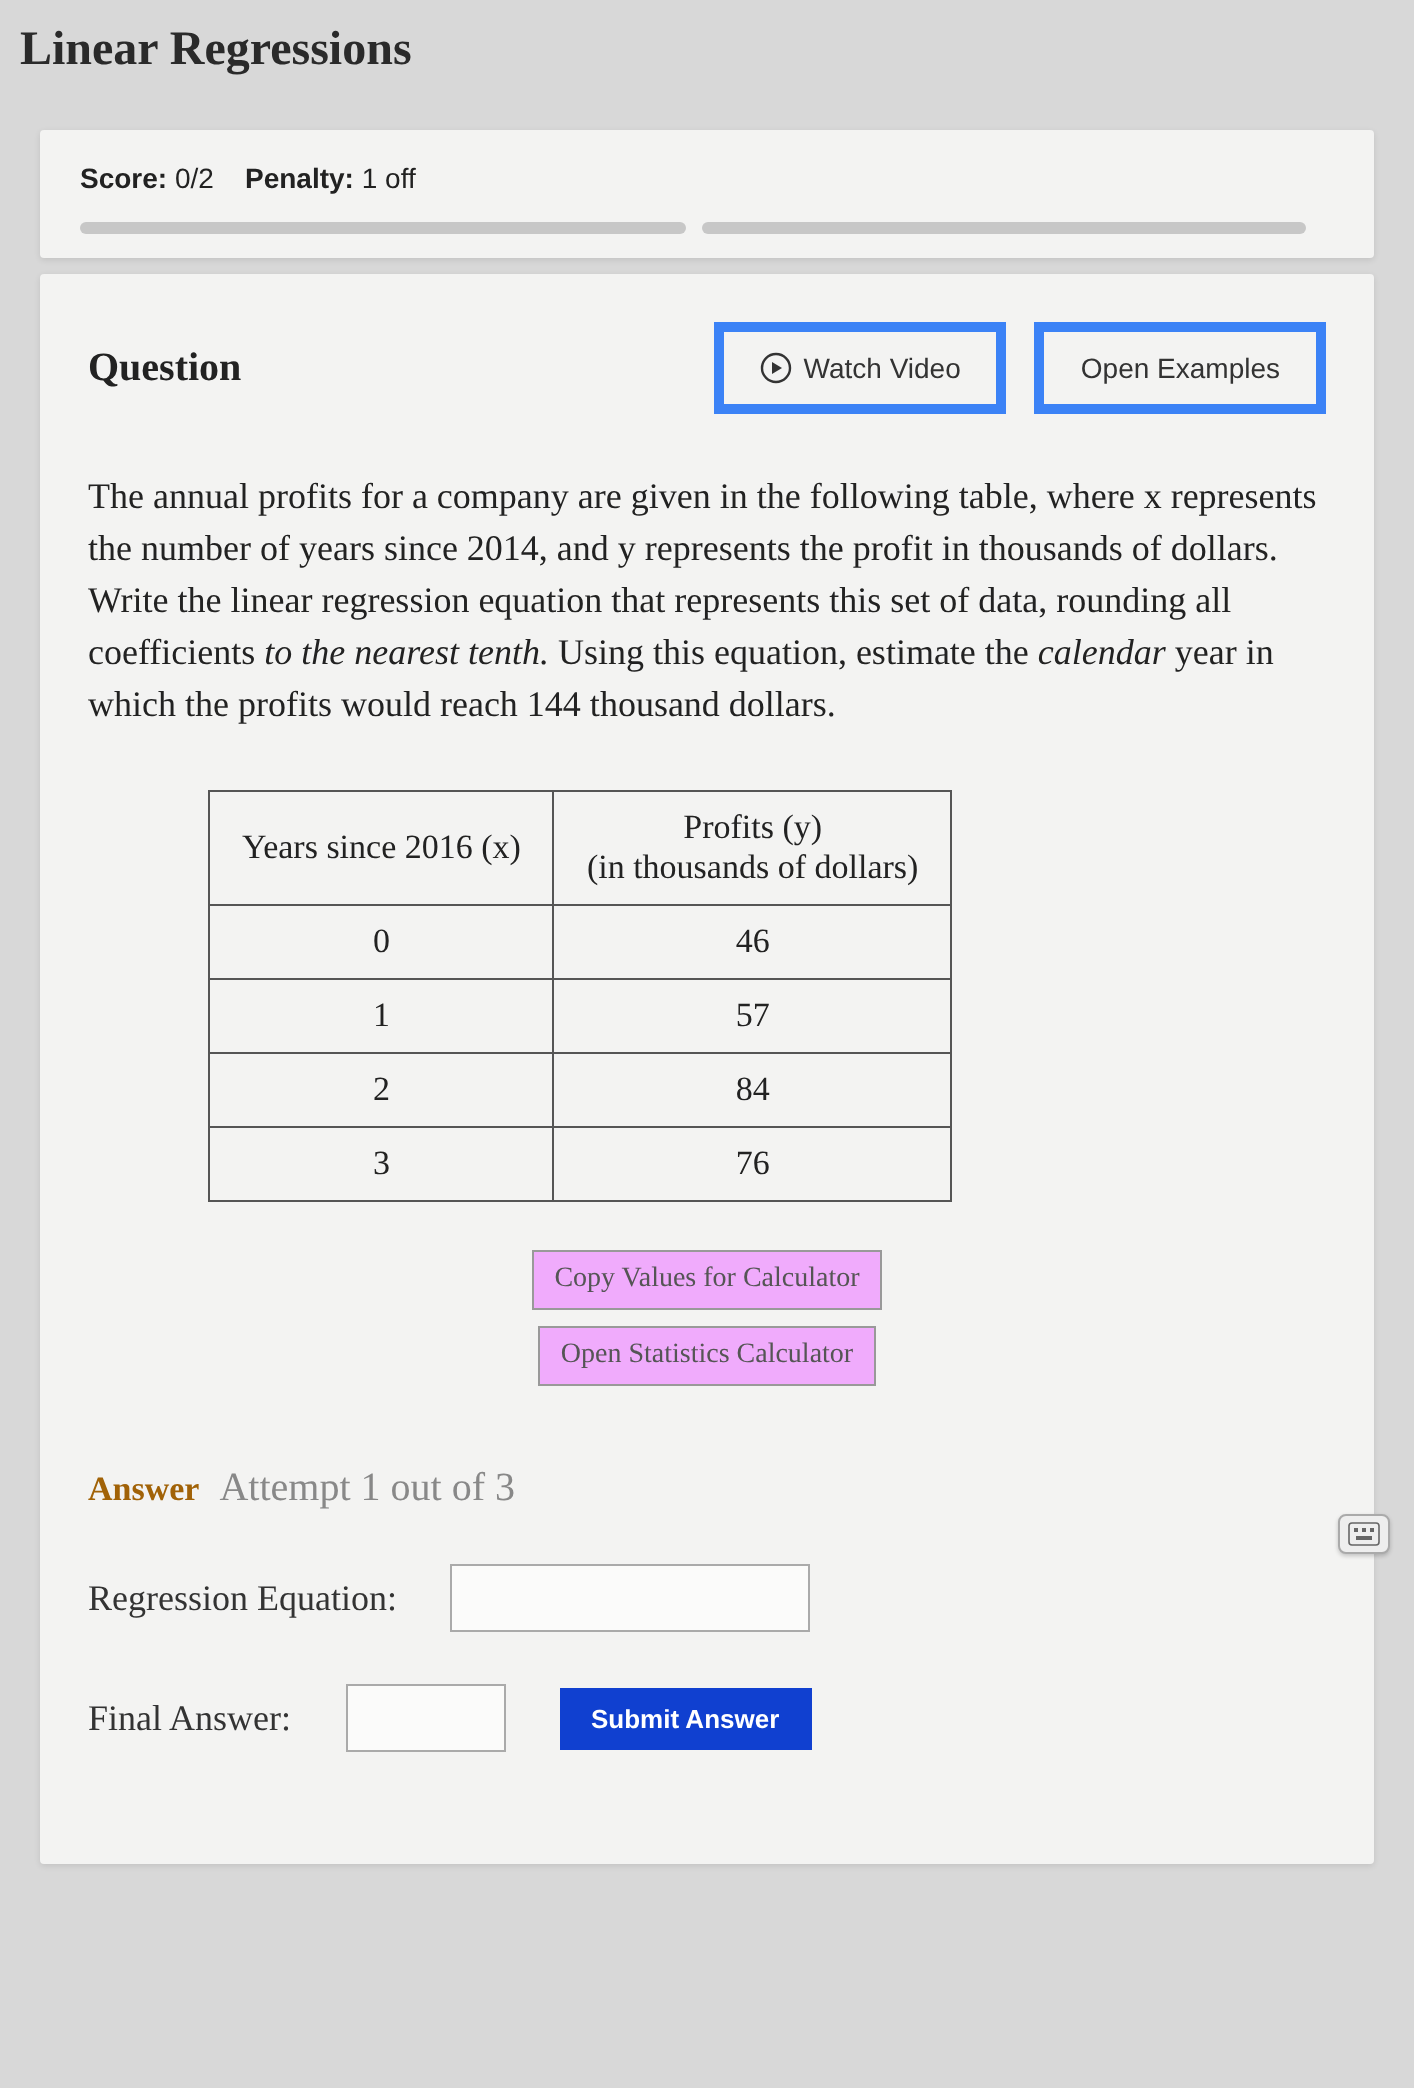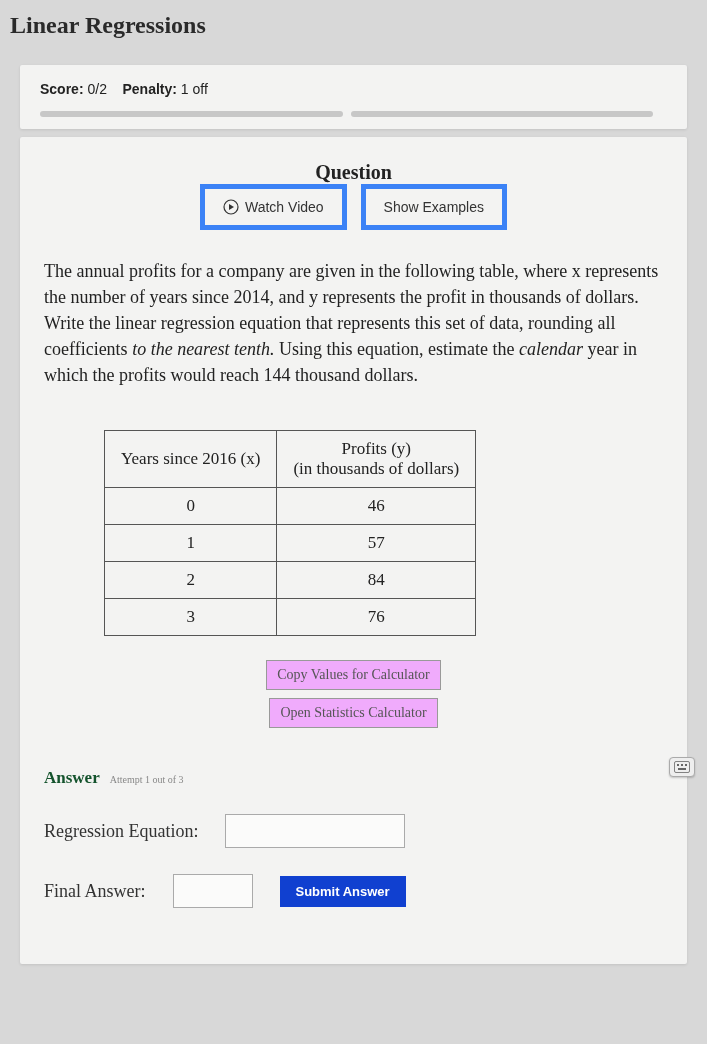--- a/index.html
+++ b/index.html
@@ -44,21 +44,20 @@
   }
   .question-card {
     padding: 24px 24px 30px 24px;
     position: relative;
   }
   .question-header {
     display: flex;
     justify-content: space-between;
     align-items: center;
     margin-bottom: 28px;
-    flex-direction: column;
   }
   .question-header h2 {
     font-size: 20px;
     font-weight: bold;
   }
   .header-buttons {
     display: flex;
     gap: 14px;
   }
   .btn-outline {
@@ -70,21 +69,21 @@
     color: #333;
     cursor: pointer;
     display: inline-flex;
     align-items: center;
     gap: 6px;
   }
   .prompt-text {
     font-size: 18px;
     line-height: 1.45;
     color: #222;
-    margin-bottom: 42px;
+    margin-bottom: 30px;
   }
   .prompt-text .italic { font-style: italic; }
   .data-table {
     border-collapse: collapse;
     margin: 0 0 24px 60px;
   }
   .data-table th, .data-table td {
     border: 1px solid #555;
     padding: 8px 16px;
     text-align: center;
@@ -111,22 +110,22 @@
     cursor: pointer;
   }
   .answer-section {
     font-family: Georgia, serif;
   }
   .answer-header {
     font-size: 16px;
     color: #444;
     margin-bottom: 26px;
   }
-  .answer-header b { font-weight: bold; color: #14532d; font-size: 17px; }
-  .answer-header .attempt { color: #888; font-size: 10px; margin-left: 6px; }
+  .answer-header b { font-weight: bold; color: #a16207; font-size: 17px; }
+  .answer-header .attempt { color: #888; font-size: 20px; margin-left: 6px; }
   .input-row {
     display: flex;
     align-items: center;
     gap: 27px;
     margin-bottom: 26px;
   }
   .input-label {
     font-size: 18px;
     color: #333;
   }
@@ -191,21 +190,21 @@
     <h2>Question</h2>
     <div class="header-buttons">
       <button class="btn-outline">
         <svg class="play-icon-svg" width="16" height="16" viewBox="0 0 16 16">
           <circle cx="8" cy="8" r="7" fill="none" stroke="#333" stroke-width="1.2"></circle>
           <polygon points="6,5 6,11 11,8" fill="#333"></polygon>
         </svg>
         <span>Watch Video</span>
       </button>
       <button class="btn-outline">
-        <span>Show Examples</span>
+        <span>Open Examples</span>
       </button>
     </div>
   </div>
 
   <p class="prompt-text">
     <span>The annual profits for a company are given in the following table, where x represents the number of years since 2014, and y represents the profit in thousands of dollars. Write the linear regression equation that represents this set of data, rounding all coefficients </span><span class="italic">to the nearest tenth.</span><span> Using this equation, estimate the </span><span class="italic">calendar</span><span> year in which the profits would reach 144 thousand dollars.</span>
   </p>
 
   <table class="data-table">
     <thead>

